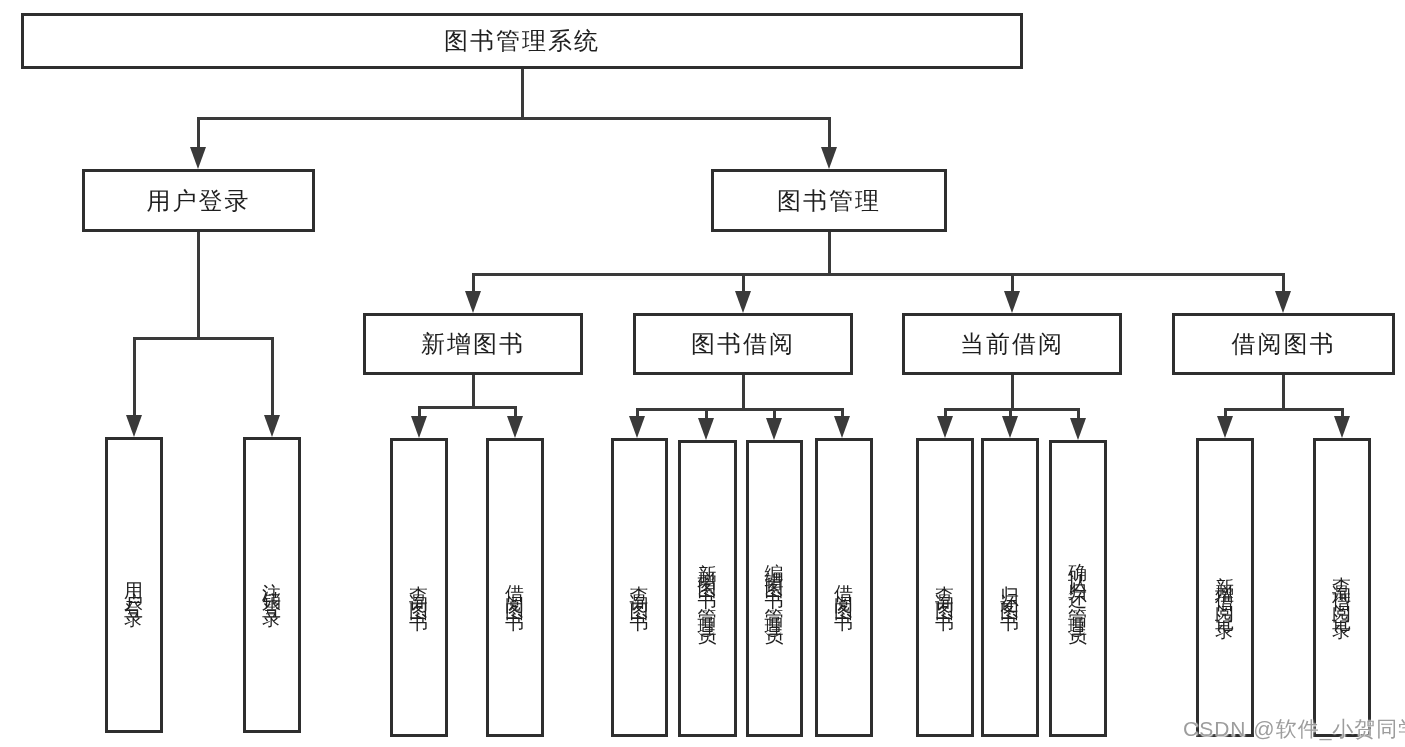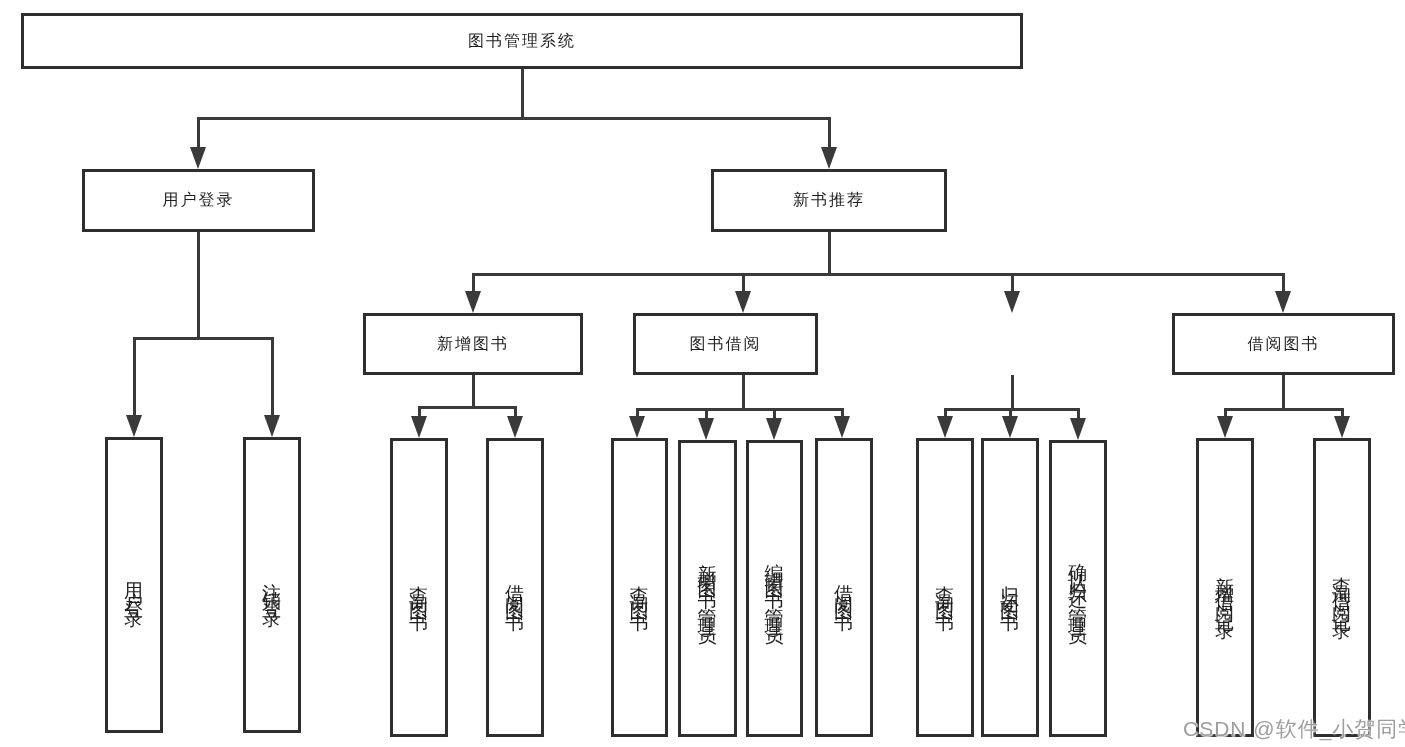--- a/index.html
+++ b/index.html
@@ -18,21 +18,21 @@
     position:absolute;
     box-sizing:border-box;
     background:var(--fill);
     border:3px solid var(--border);
     display:flex;
     align-items:center;
     justify-content:center;
     color:var(--text);
   }
   .node.h span{
-    font-size:16px;
+    font-size:24px;
     letter-spacing:2px;
     white-space:nowrap;
   }
   .node.v span{
     writing-mode:vertical-rl;
     text-orientation:mixed;
     font-size:19px;
     letter-spacing:9px;
     line-height:1;
     white-space:nowrap;
@@ -115,27 +115,30 @@
     <div class="arrowhead" style="left: 1217px; top: 416px; border-width: 22px 8px 0px;"></div>
     <div class="cline" style="left: 1340.5px; top: 408px; width: 3px; height: 10px;"></div>
     <div class="arrowhead" style="left: 1334px; top: 416px; border-width: 22px 8px 0px;"></div>
     <div class="node h" style="left: 21px; top: 13px; width: 1002px; height: 56px;">
       <span>图书管理系统</span>
     </div>
     <div class="node h" style="left: 82px; top: 169px; width: 233px; height: 63px;">
       <span>用户登录</span>
     </div>
     <div class="node h" style="left: 711px; top: 169px; width: 236px; height: 63px;">
-      <span>新书推荐</span>
+      <span>图书管理</span>
     </div>
     <div class="node h" style="left: 363px; top: 313px; width: 220px; height: 62px;">
       <span>新增图书</span>
     </div>
-    <div class="node h" style="left: 633px; top: 313px; width: 185px; height: 62px;">
+    <div class="node h" style="left: 633px; top: 313px; width: 220px; height: 62px;">
       <span>图书借阅</span>
+    </div>
+    <div class="node h" style="left: 902px; top: 313px; width: 220px; height: 62px;">
+      <span>当前借阅</span>
     </div>
     <div class="node h" style="left: 1172px; top: 313px; width: 223px; height: 62px;">
       <span>借阅图书</span>
     </div>
     <div class="node v" style="left: 105px; top: 437px; width: 58px; height: 296px;">
       <span>用户登录</span>
     </div>
     <div class="node v" style="left: 243px; top: 437px; width: 58px; height: 296px;">
       <span>注销登录</span>
     </div>

